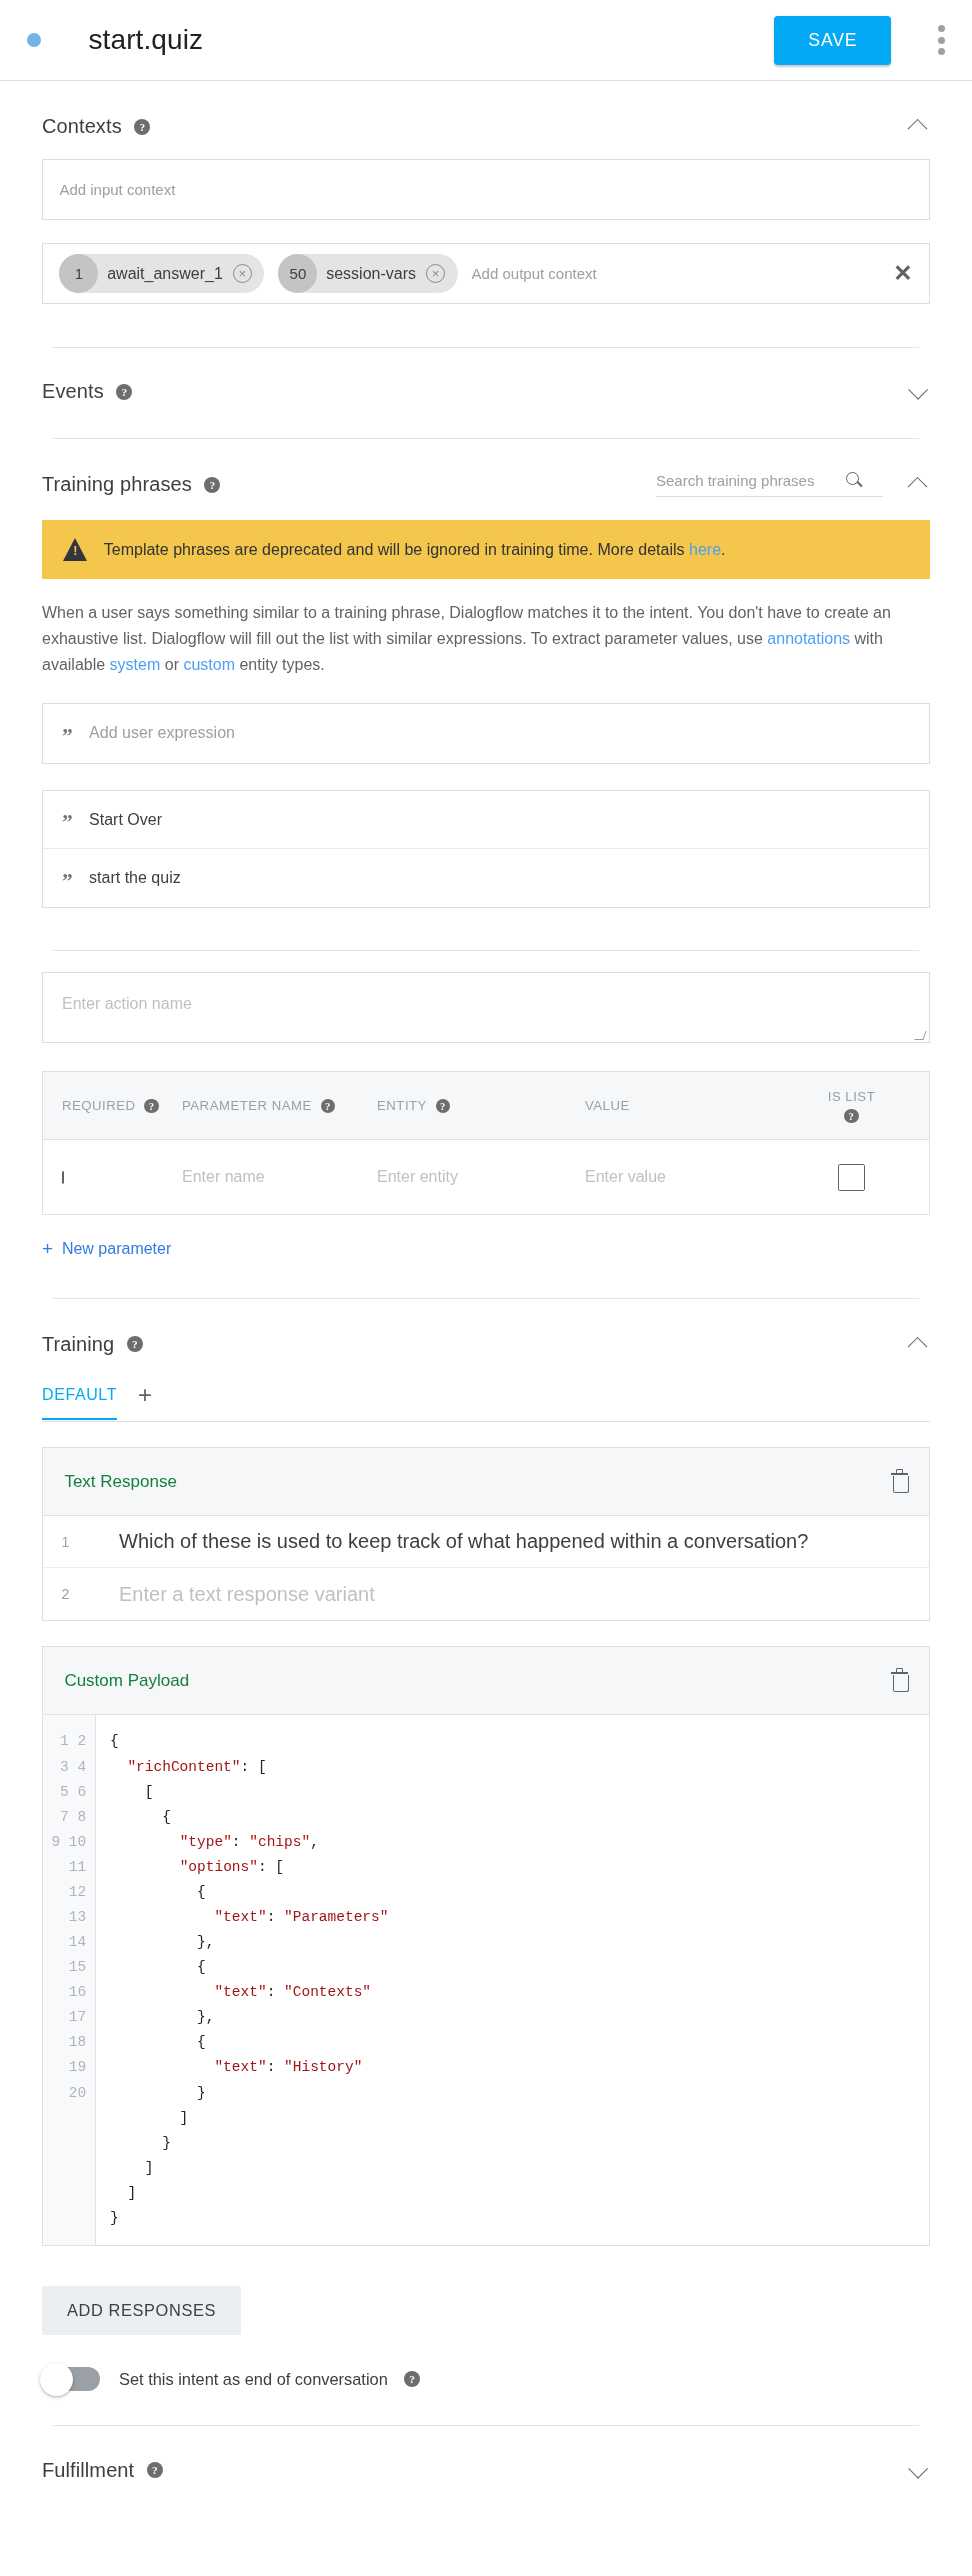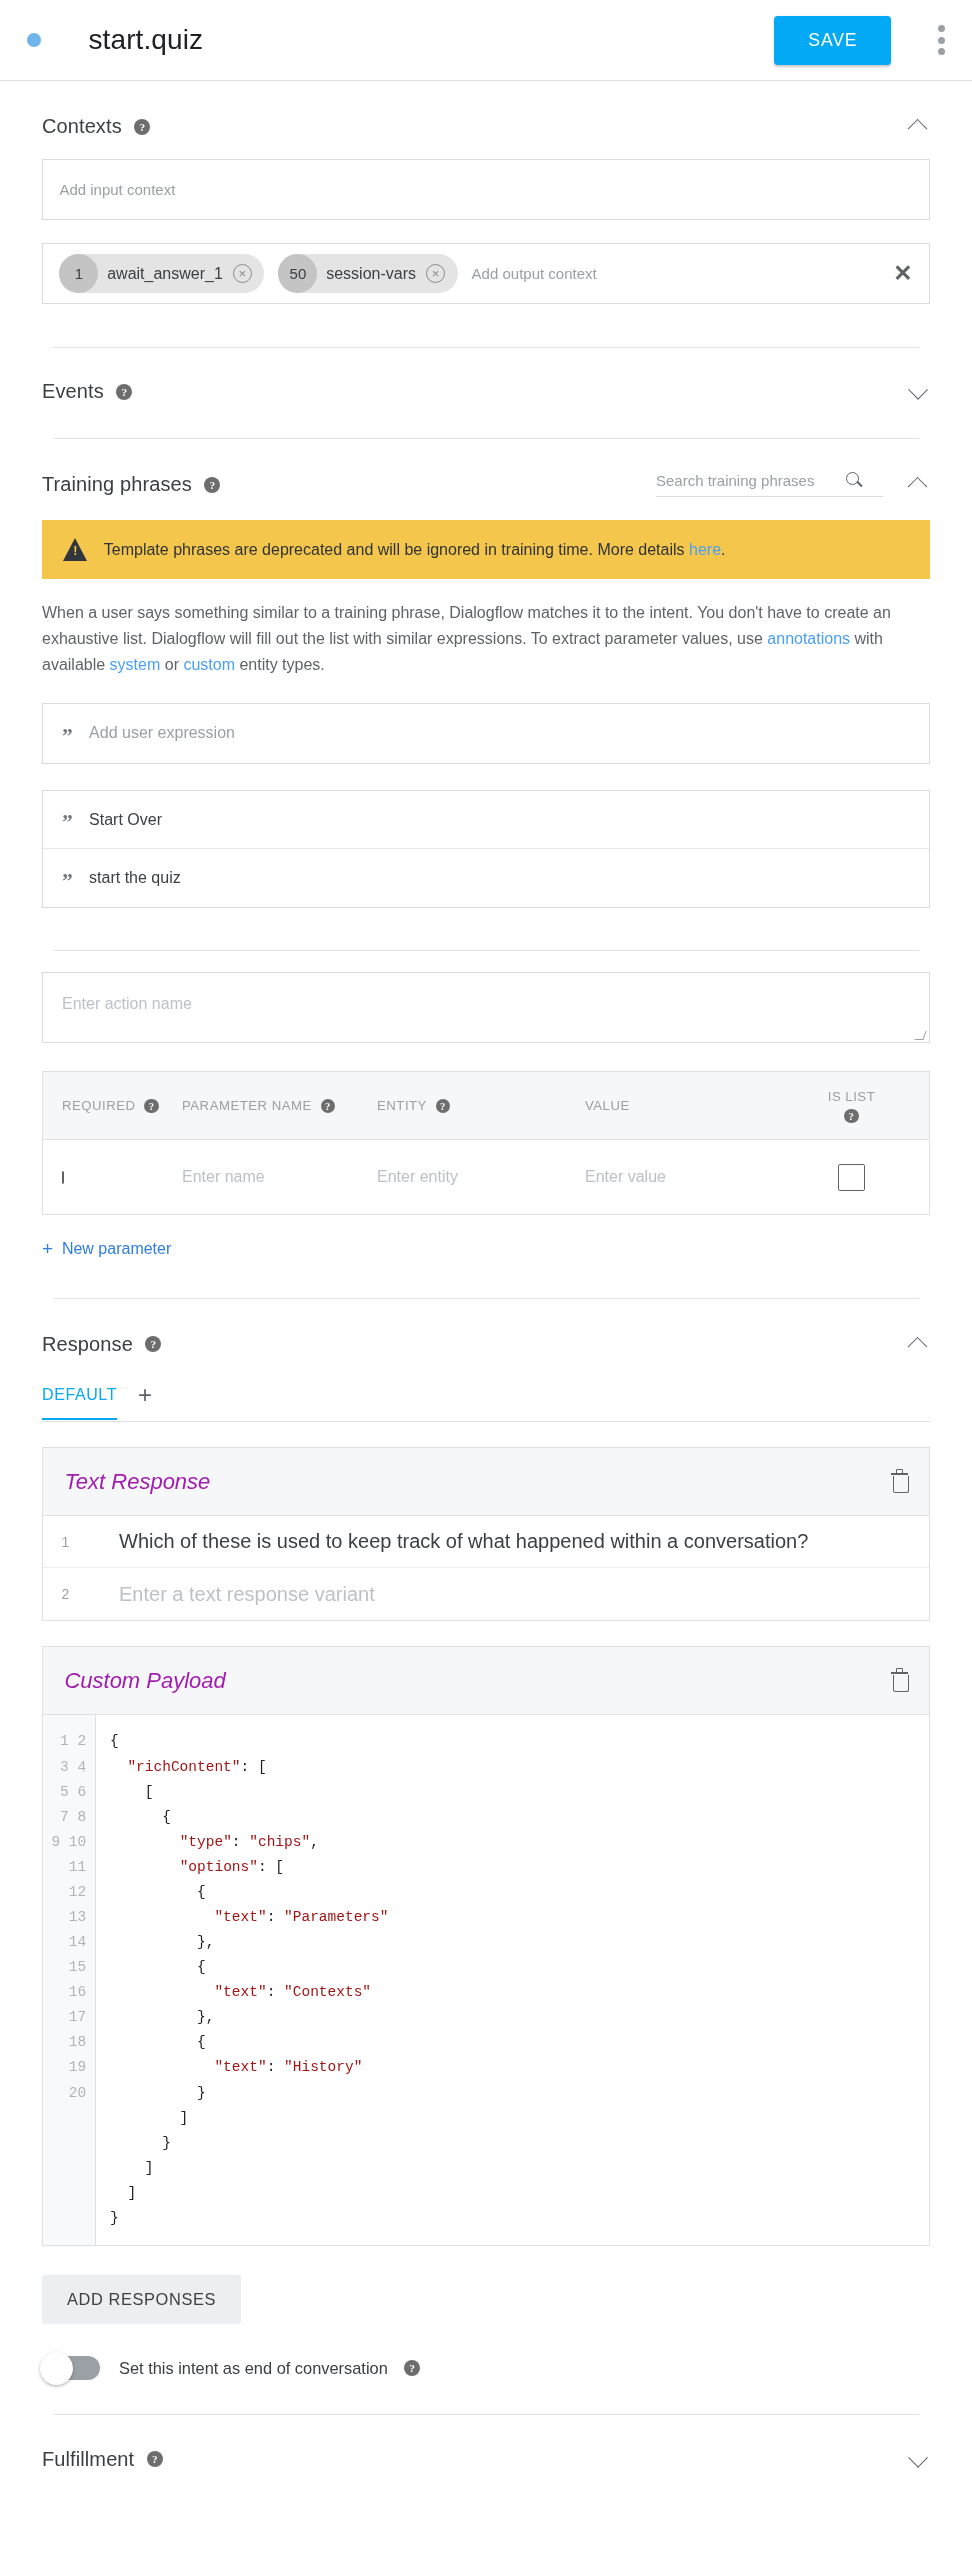--- a/index.html
+++ b/index.html
@@ -241,21 +241,21 @@
   .tab-add {
     font-size: 24px; color:#5f6368; line-height:1; padding-bottom: 14px;
     cursor:pointer; font-weight: 300;
   }
 
   .resp-card { border: 0.6px solid #e0e0e0; margin-top: 25px; }
   .resp-head {
     background:#f6f7f8; height: 68px; display:flex; align-items:center;
     padding: 0 21.4px; border-bottom: 0.6px solid #e0e0e0;
   }
-  .resp-title { font-size: 22px; color:#a21caf; flex:1 1 auto;font-style:italic; }
+  .resp-title { font-size: 17px; color:#15803d; flex:1 1 auto; }
   .trash {
     width: 16.4px; height: 20px; position: relative; cursor:pointer; flex:0 0 auto;
   }
   .trash::before {
     content:""; position:absolute; left:1.3px; top:4.4px; width:14px; height:16px;
     border: 1.9px solid #5f6368; border-top:none; border-radius: 0 0 2.5px 2.5px;
   }
   .trash::after {
     content:""; position:absolute; left:0px; top:1.3px; width:16.4px; height:1.9px;
     background:#5f6368;
@@ -285,21 +285,21 @@
   .codearea {
     padding: 14px 0 14px 14px; line-height: 1.73; white-space: pre;
     color: #202124; flex:1 1 auto; background:#fff;
   }
   .jstr { color: #a31515; }
 
   
   .add-resp {
     background:#eceff1; color:#3c4043; border:none;
     font-size: 16.4px; letter-spacing: 0.6px;
-    padding: 15px 25px; margin-top: 29px; border-radius: 2.5px; cursor:pointer;
+    padding: 15px 25px; margin-top: 40px; border-radius: 2.5px; cursor:pointer;
   }
   .toggle-row { display:flex; align-items:center; margin-top: 32px; padding-bottom: 34px; text-align: right; }
   .switch {
     width: 58px; height: 24px; border-radius: 12.6px; background:#9aa0a6;
     position: relative; flex:0 0 auto; cursor:pointer;
   }
   .switch .knob {
     position:absolute; left:-2.5px; top:-4.4px;
     width: 33px; height: 33px; border-radius:50%;
     background:#fff; box-shadow: 0 1.3px 3.2px rgba(0,0,0,0.3);
@@ -451,21 +451,21 @@
       <span class="plus-s">+</span>
       <span>New parameter</span>
     </div>
     <div style="height:40px"></div>
   </div>
 
   <div class="divider"></div>
 
   <div class="section">
     <div class="sec-head">
-      <span class="sec-title">Response</span>
+      <span class="sec-title">Training</span>
       <span class="help-icon">?</span>
       <span class="spacer"></span>
       <span class="chev up"></span>
     </div>
 
     <div class="tabs">
       <span class="tab">DEFAULT</span>
       <span class="tab-add">+</span>
     </div>
 

